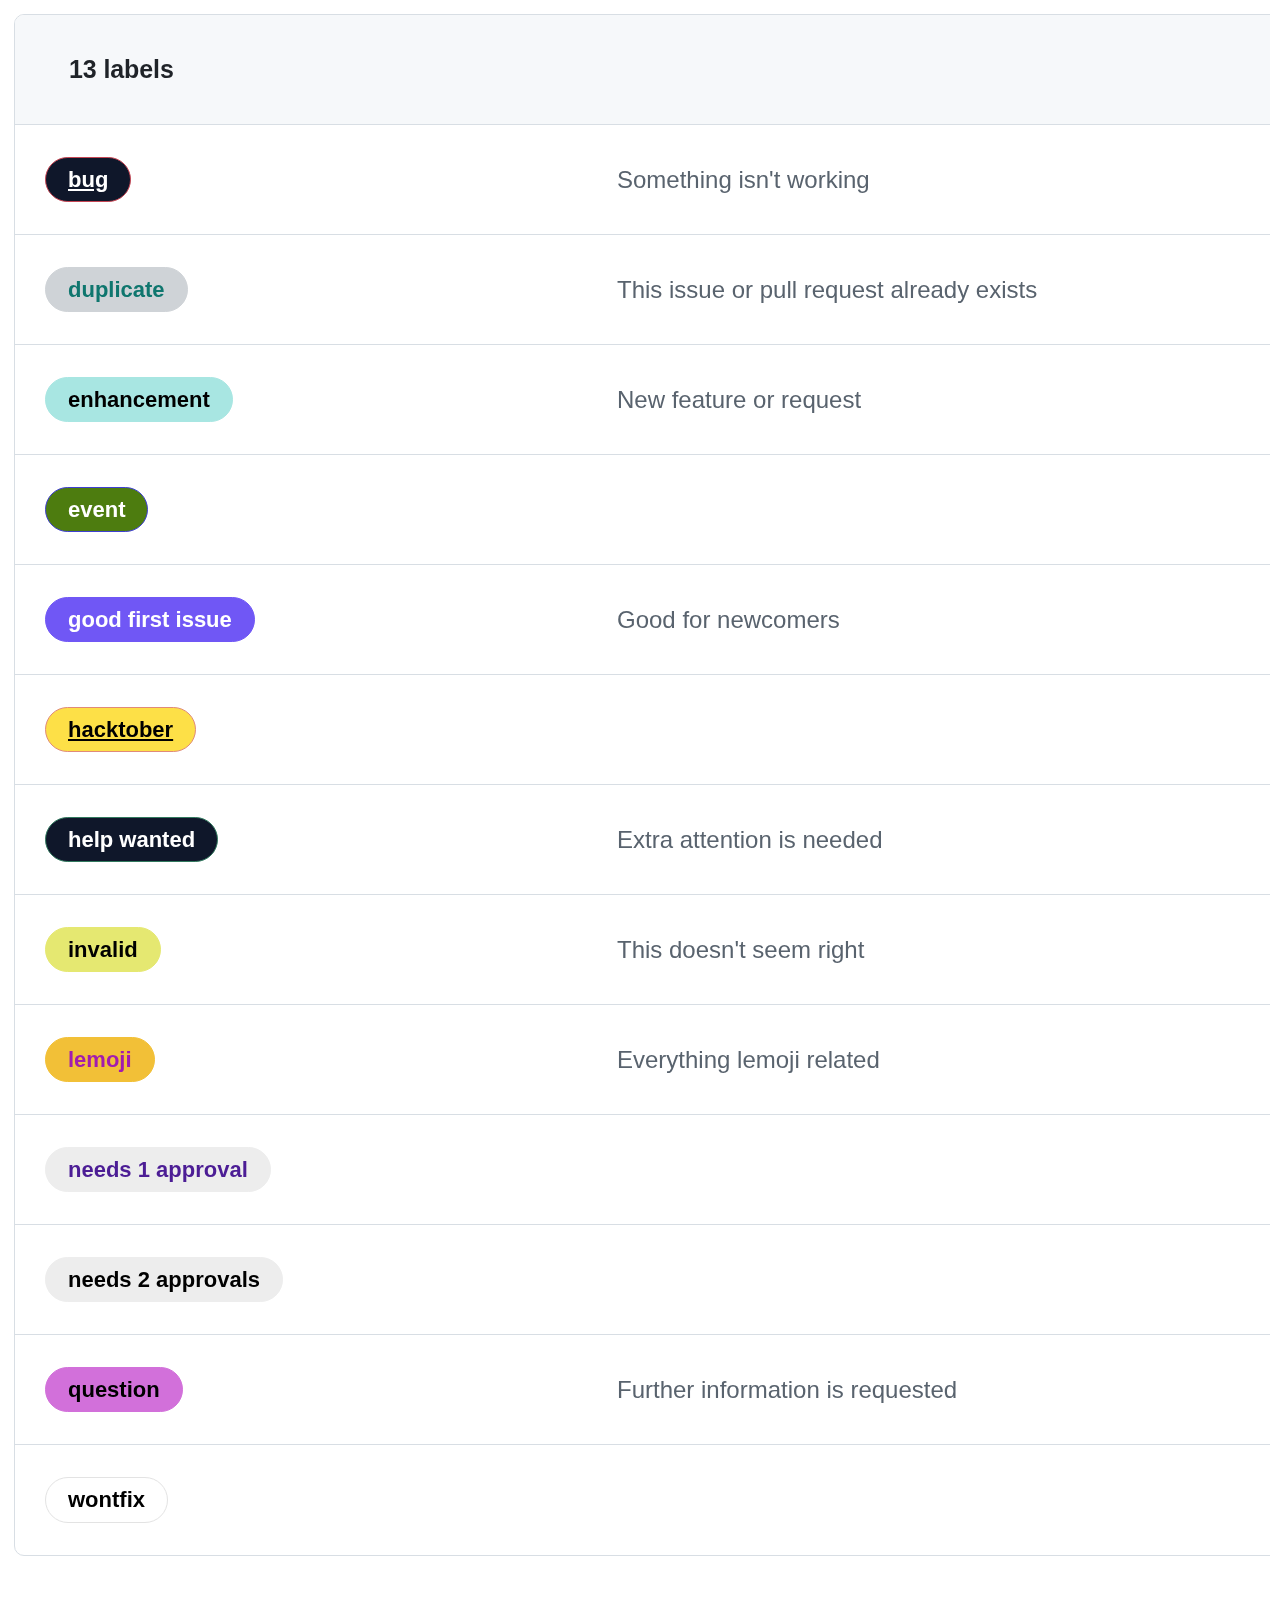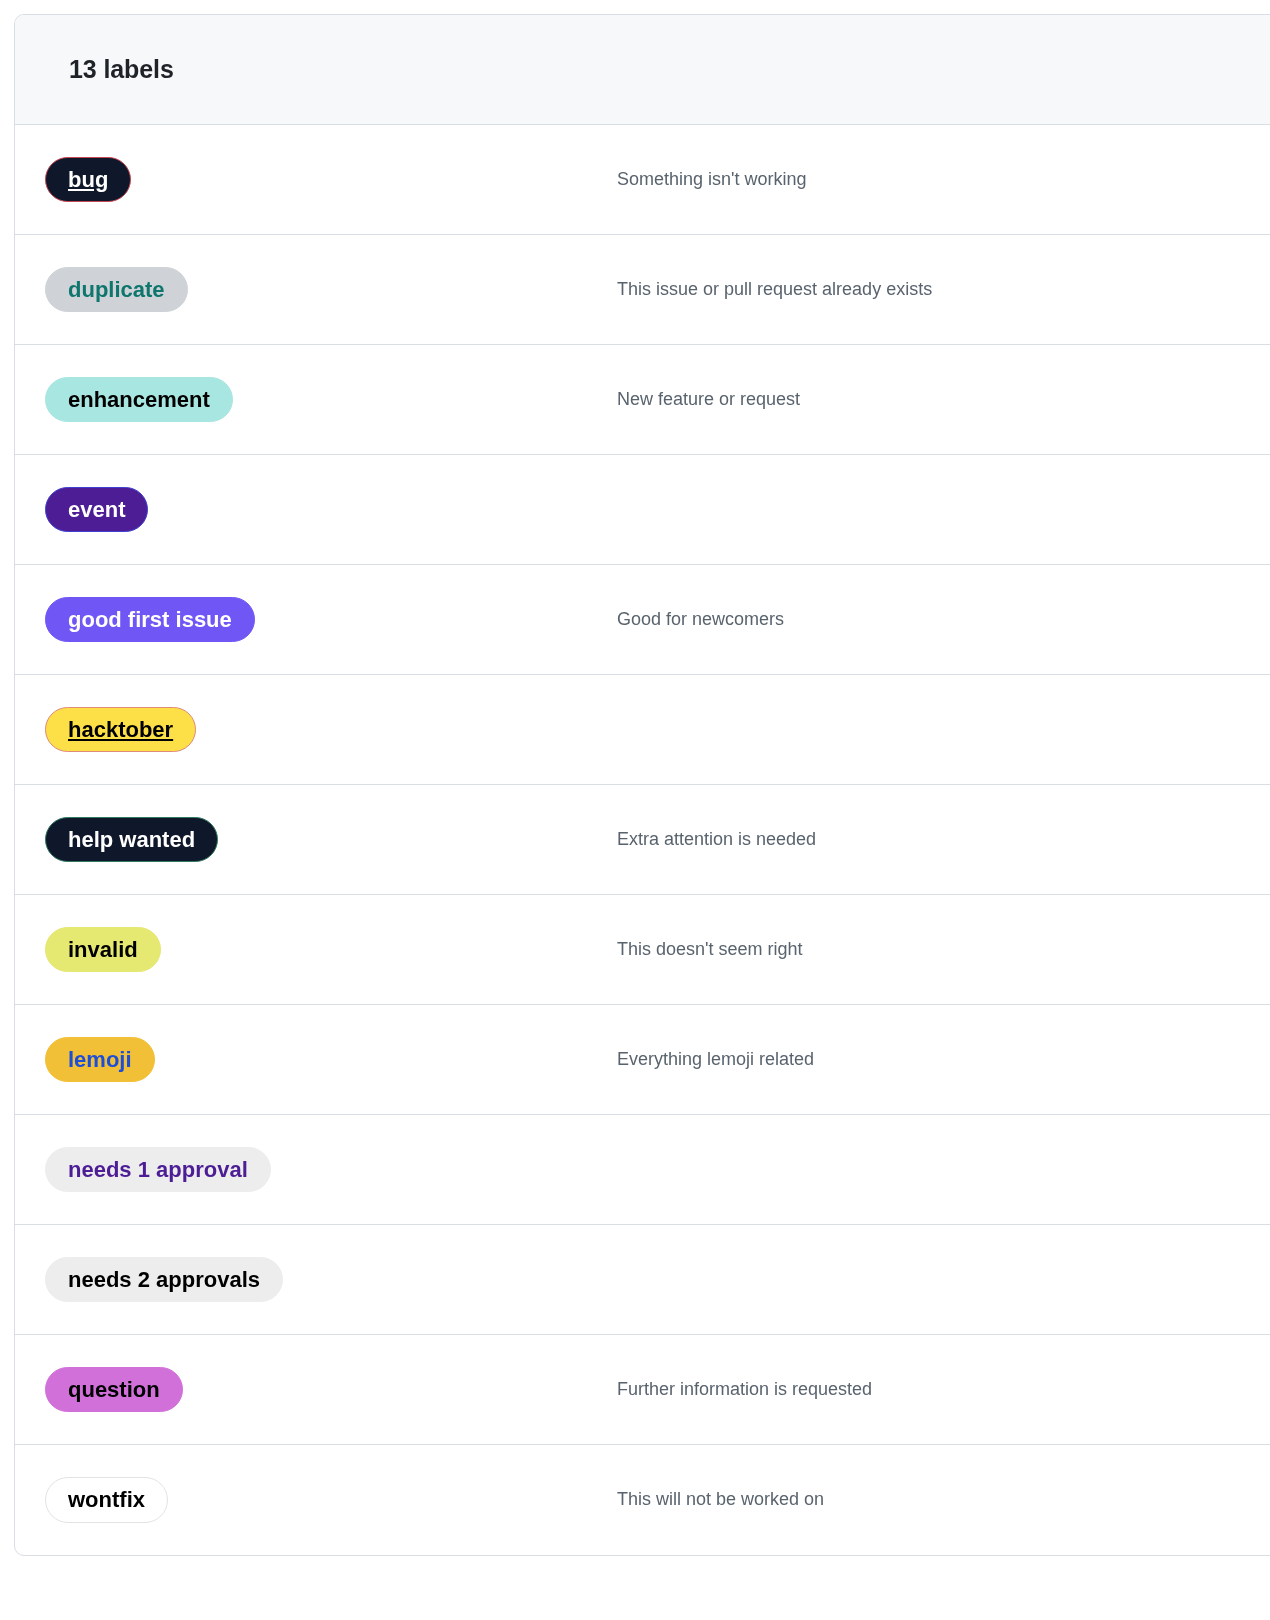--- a/index.html
+++ b/index.html
@@ -79,21 +79,21 @@
     border: 1px solid transparent;
   }
 
   .label-desc-cell {
     flex: 1 1 auto;
     display: flex;
     align-items: center;
     min-width: 0;
   }
   .label-desc {
-    font-size: 18px;
+    font-size: 24px;
     color: #59636e;
     line-height: 1.3;
     white-space: nowrap;
   }
 </style>
 </head>
 <body>
 
 <div class="labels-card">
 
@@ -121,21 +121,21 @@
       <div class="label-row">
         <div class="label-badge-cell">
           <span class="label-badge" style="background-color: rgb(168, 230, 226); color: rgb(0, 0, 0); border-color: rgb(168, 230, 226);">enhancement</span>
         </div>
         <div class="label-desc-cell">
           <span class="label-desc">New feature or request</span>
         </div>
       </div>
       <div class="label-row">
         <div class="label-badge-cell">
-          <span class="label-badge" style="background-color: #4c1d95; color: rgb(255, 255, 255); border-color: rgb(63, 63, 209);">event</span>
+          <span class="label-badge" style="background-color: #4d7c0f; color: rgb(255, 255, 255); border-color: rgb(63, 63, 209);">event</span>
         </div>
         <div class="label-desc-cell">
           <span class="label-desc"></span>
         </div>
       </div>
       <div class="label-row">
         <div class="label-badge-cell">
           <span class="label-badge" style="background-color: rgb(112, 87, 245); color: rgb(255, 255, 255); border-color: rgb(112, 87, 245);">good first issue</span>
         </div>
         <div class="label-desc-cell">
@@ -161,21 +161,21 @@
       <div class="label-row">
         <div class="label-badge-cell">
           <span class="label-badge" style="background-color: rgb(229, 232, 113); color: rgb(0, 0, 0); border-color: rgb(229, 232, 113);">invalid</span>
         </div>
         <div class="label-desc-cell">
           <span class="label-desc">This doesn't seem right</span>
         </div>
       </div>
       <div class="label-row">
         <div class="label-badge-cell">
-          <span class="label-badge" style="background-color: rgb(242, 192, 55); color: #1d4ed8; border-color: rgb(242, 192, 55);">lemoji</span>
+          <span class="label-badge" style="background-color: rgb(242, 192, 55); color: #a21caf; border-color: rgb(242, 192, 55);">lemoji</span>
         </div>
         <div class="label-desc-cell">
           <span class="label-desc">Everything lemoji related</span>
         </div>
       </div>
       <div class="label-row">
         <div class="label-badge-cell">
           <span class="label-badge" style="background-color: rgb(237, 237, 237); color: #4c1d95; border-color: rgb(237, 237, 237);">needs 1 approval</span>
         </div>
         <div class="label-desc-cell">
@@ -195,19 +195,16 @@
           <span class="label-badge" style="background-color: rgb(210, 112, 218); color: rgb(0, 0, 0); border-color: rgb(210, 112, 218);">question</span>
         </div>
         <div class="label-desc-cell">
           <span class="label-desc">Further information is requested</span>
         </div>
       </div>
       <div class="label-row">
         <div class="label-badge-cell">
           <span class="label-badge" style="background-color: rgb(255, 255, 255); color: rgb(0, 0, 0); border-color: rgb(227, 227, 227);">wontfix</span>
         </div>
-        <div class="label-desc-cell">
-          <span class="label-desc">This will not be worked on</span>
-        </div>
       </div>
     </div>
 
 </div>
 
 </body></html>

